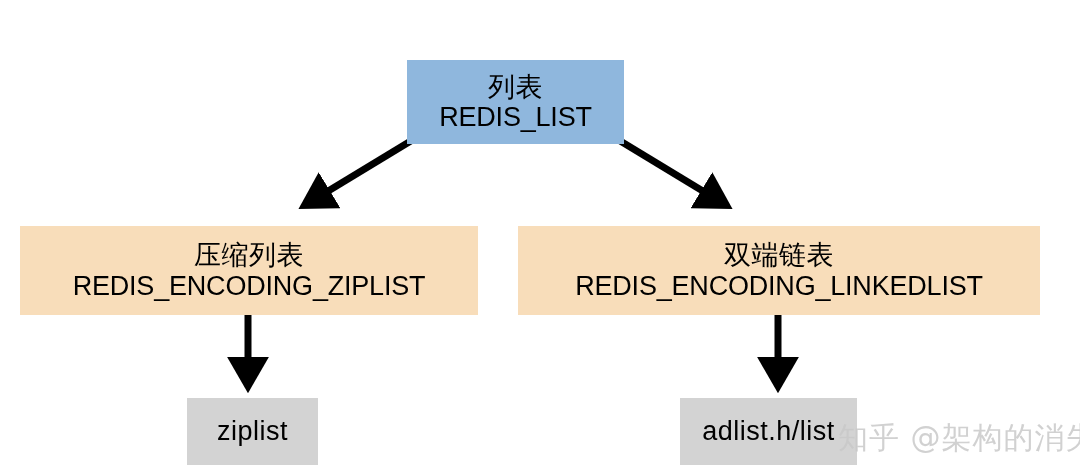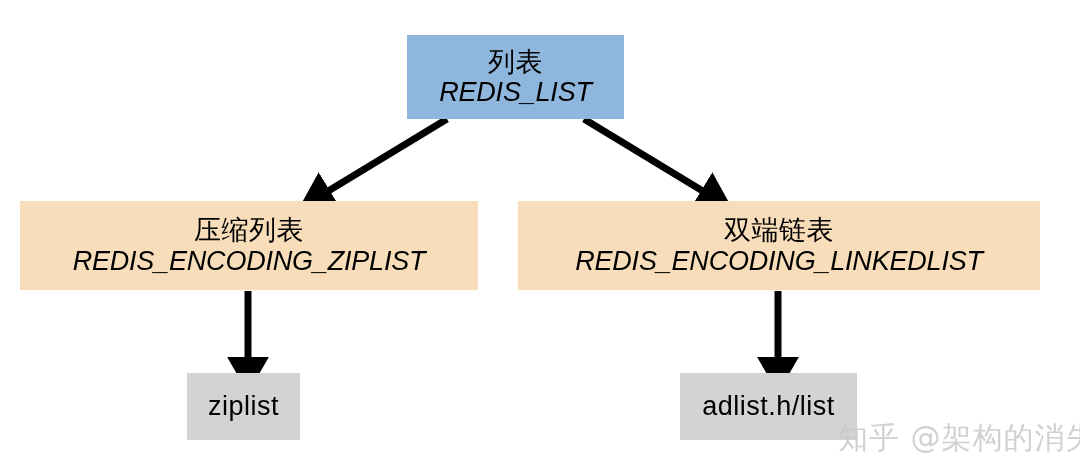--- a/index.html
+++ b/index.html
@@ -19,29 +19,29 @@
     position: absolute;
     box-sizing: border-box;
     display: flex;
     flex-direction: column;
     align-items: center;
     justify-content: center;
     color: #000000;
     text-align: center;
     line-height: 1.12;
     white-space: nowrap;
+    margin-top: 25px;
   }
   .node .ln1 {
     font-size: 27px;
     letter-spacing: 0.5px;
   }
   .node .ln2 {
     font-size: 27px;
     letter-spacing: -0.2px;
-    font-style: italic;
   }
   .node.single .ln1 {
     font-size: 27px;
   }
 
   
   #node-root {
     left: 407px;
     top: 35px;
     width: 217px;
@@ -58,21 +58,21 @@
   #node-linkedlist-enc {
     left: 518px;
     top: 201px;
     width: 522px;
     height: 89px;
     background: #f8ddba;
   }
   #node-ziplist-impl {
     left: 187px;
     top: 373px;
-    width: 113px;
+    width: 131px;
     height: 67px;
     background: #d3d3d3;
   }
   #node-adlist-impl {
     left: 680px;
     top: 373px;
     width: 177px;
     height: 67px;
     background: #d3d3d3;
   }

